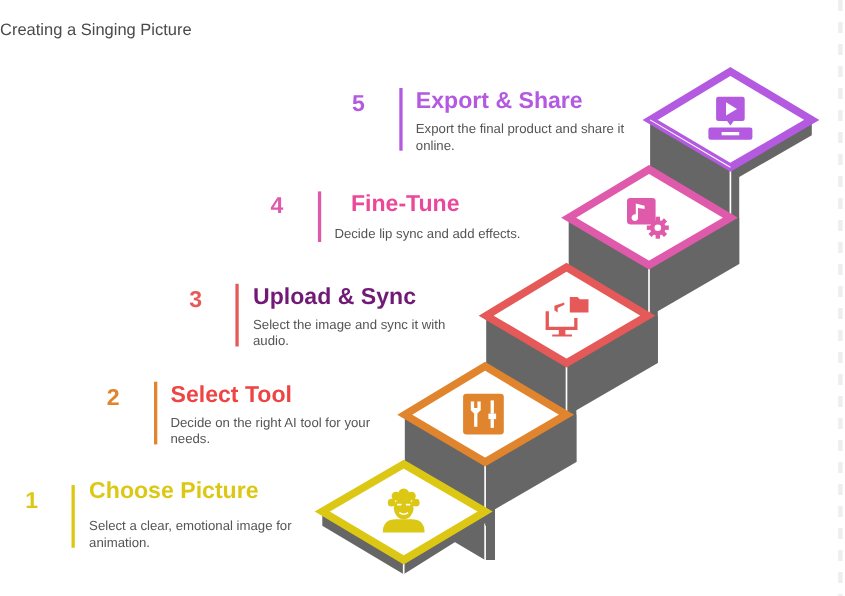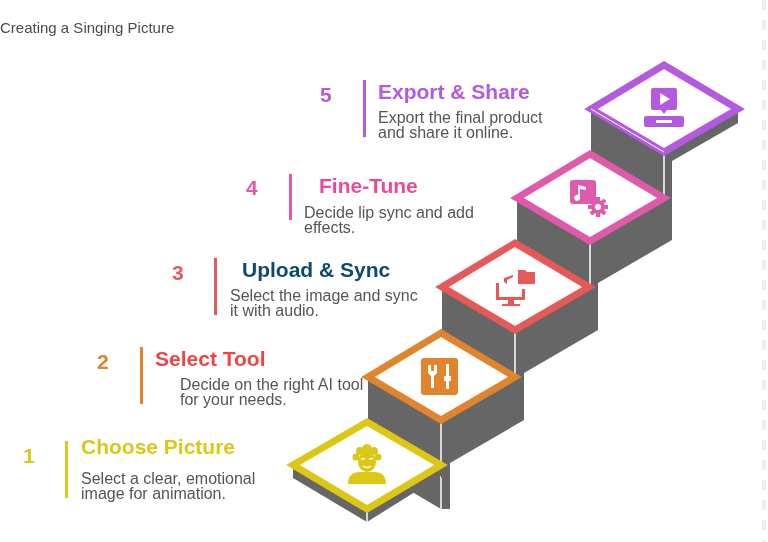--- a/index.html
+++ b/index.html
@@ -2,21 +2,21 @@
 <html><head>
 <meta charset="utf-8">
 <style>
   html, body { margin: 0; padding: 0; background: #ffffff; }
   body { width: 768px; height: 542px; position: relative; overflow: hidden; font-family: "Liberation Sans", sans-serif; }
   .title { position: absolute; left: 0; width: 768px; top: 19px; text-align: left; font-size: 15px; color: #4a4a4a; }
   .step-text { position: absolute; }
   .num { position: absolute; font-weight: bold; font-size: 21px; }
   .vbar { position: absolute; width: 3px; }
   .heading { position: absolute; font-weight: bold; font-size: 21px; white-space: nowrap; }
-  .desc { position: absolute; font-size: 16px; color: #555555; line-height: 15px; width: 200px; }
+  .desc { position: absolute; font-size: 12px; color: #555555; line-height: 15px; width: 200px; }
   svg.stairs { position: absolute; left: 0; top: 0; }
   .rule-dots { position: absolute; right: 2px; top: 0; width: 4px; height: 542px;
     background-image: linear-gradient(#eeeeee 50%, transparent 50%); background-size: 4px 20px; }
 </style>
 </head>
 <body>
 
 <div class="title">Creating a Singing Picture</div>
 
 <svg class="stairs" width="768" height="542" viewBox="0 0 768 542">
@@ -119,29 +119,29 @@
 <div class="step-text">
   <div class="num" style="left:246px;top:176px;color:#e05aab;">4</div>
   <div class="vbar" style="left:289px;top:174px;height:46px;background:#e05aab;"></div>
   <div class="heading" style="left:319px;top:174px;color:#ec4899;">Fine-Tune</div>
   <div class="desc" style="left:304px;top:205px;">Decide lip sync and add effects.</div>
 </div>
 
 <div class="step-text">
   <div class="num" style="left:172px;top:261px;color:#e55a58;">3</div>
   <div class="vbar" style="left:214px;top:258px;height:57px;background:#e55a58;"></div>
-  <div class="heading" style="left:230px;top:258px;color:#0c4a6e;margin-left:12px;">Upload &amp; Sync</div>
+  <div class="heading" style="left:230px;top:258px;color:#701a75;">Upload &amp; Sync</div>
   <div class="desc" style="left:230px;top:288px;width:195px;">Select the image and sync it with audio.</div>
 </div>
 
 <div class="step-text">
   <div class="num" style="left:97px;top:350px;color:#e0852e;">2</div>
   <div class="vbar" style="left:140px;top:347px;height:57px;background:#e0852e;"></div>
   <div class="heading" style="left:155px;top:347px;color:#ef4444;">Select Tool</div>
-  <div class="desc" style="left:155px;top:377px;width:200px;margin-left:25px;">Decide on the right AI tool for your needs.</div>
+  <div class="desc" style="left:155px;top:377px;width:200px;">Decide on the right AI tool for your needs.</div>
 </div>
 
 <div class="step-text">
   <div class="num" style="left:23px;top:444px;color:#dcc814;">1</div>
   <div class="vbar" style="left:65px;top:441px;height:57px;background:#dcc814;"></div>
   <div class="heading" style="left:81px;top:435px;color:#dcc814;">Choose Picture</div>
   <div class="desc" style="left:81px;top:471px;width:200px;">Select a clear, emotional image for animation.</div>
 </div>
 
 <div class="rule-dots"></div>

